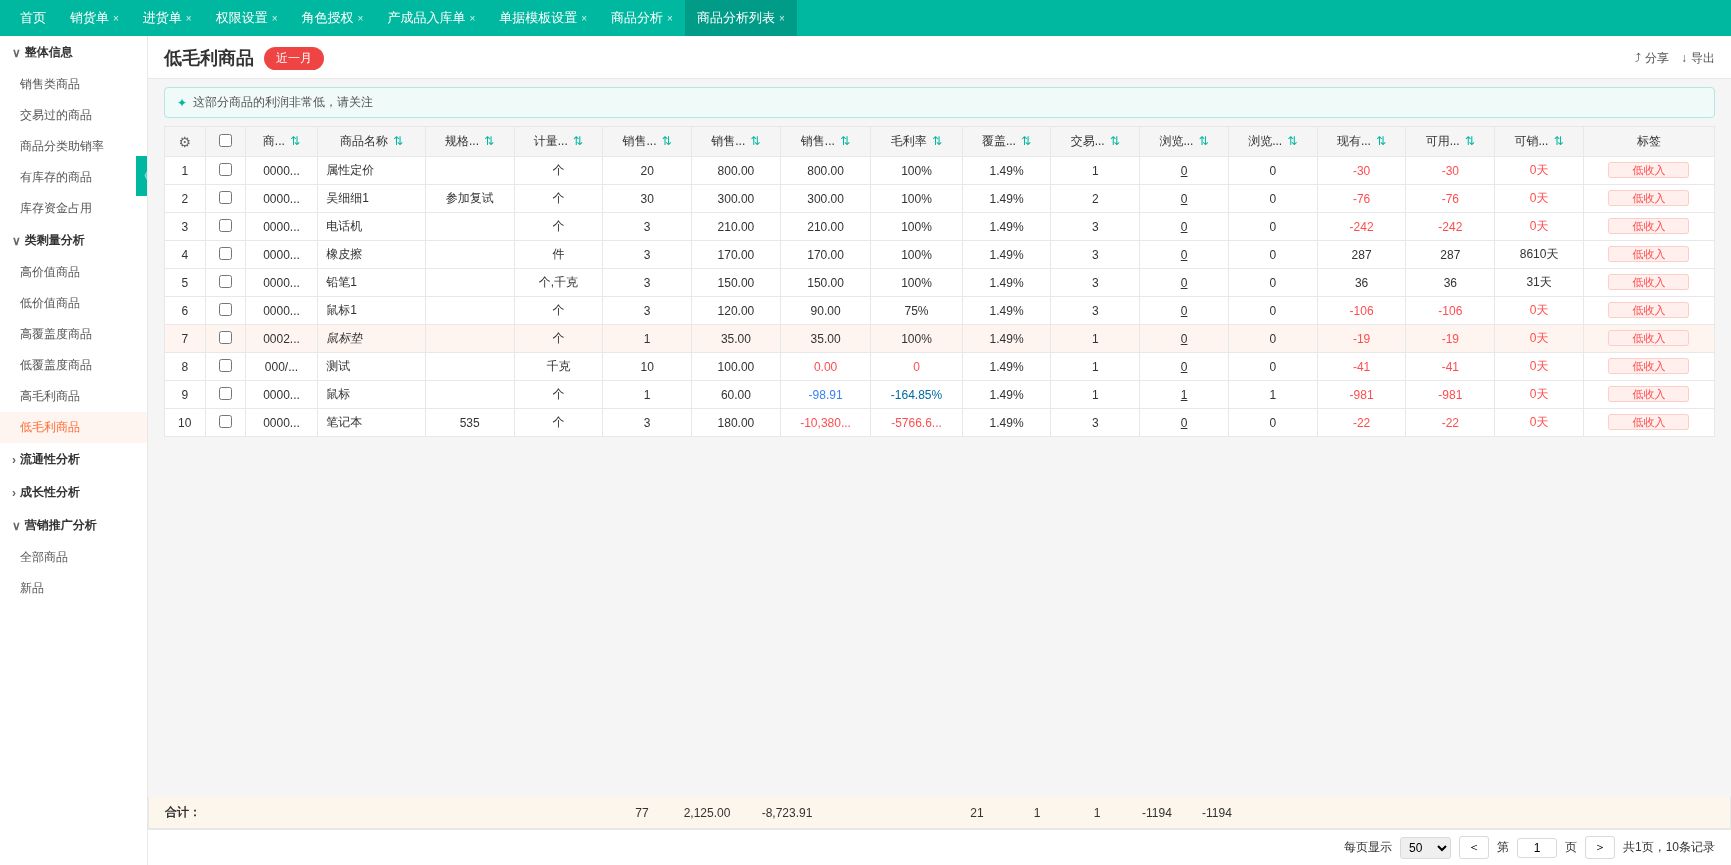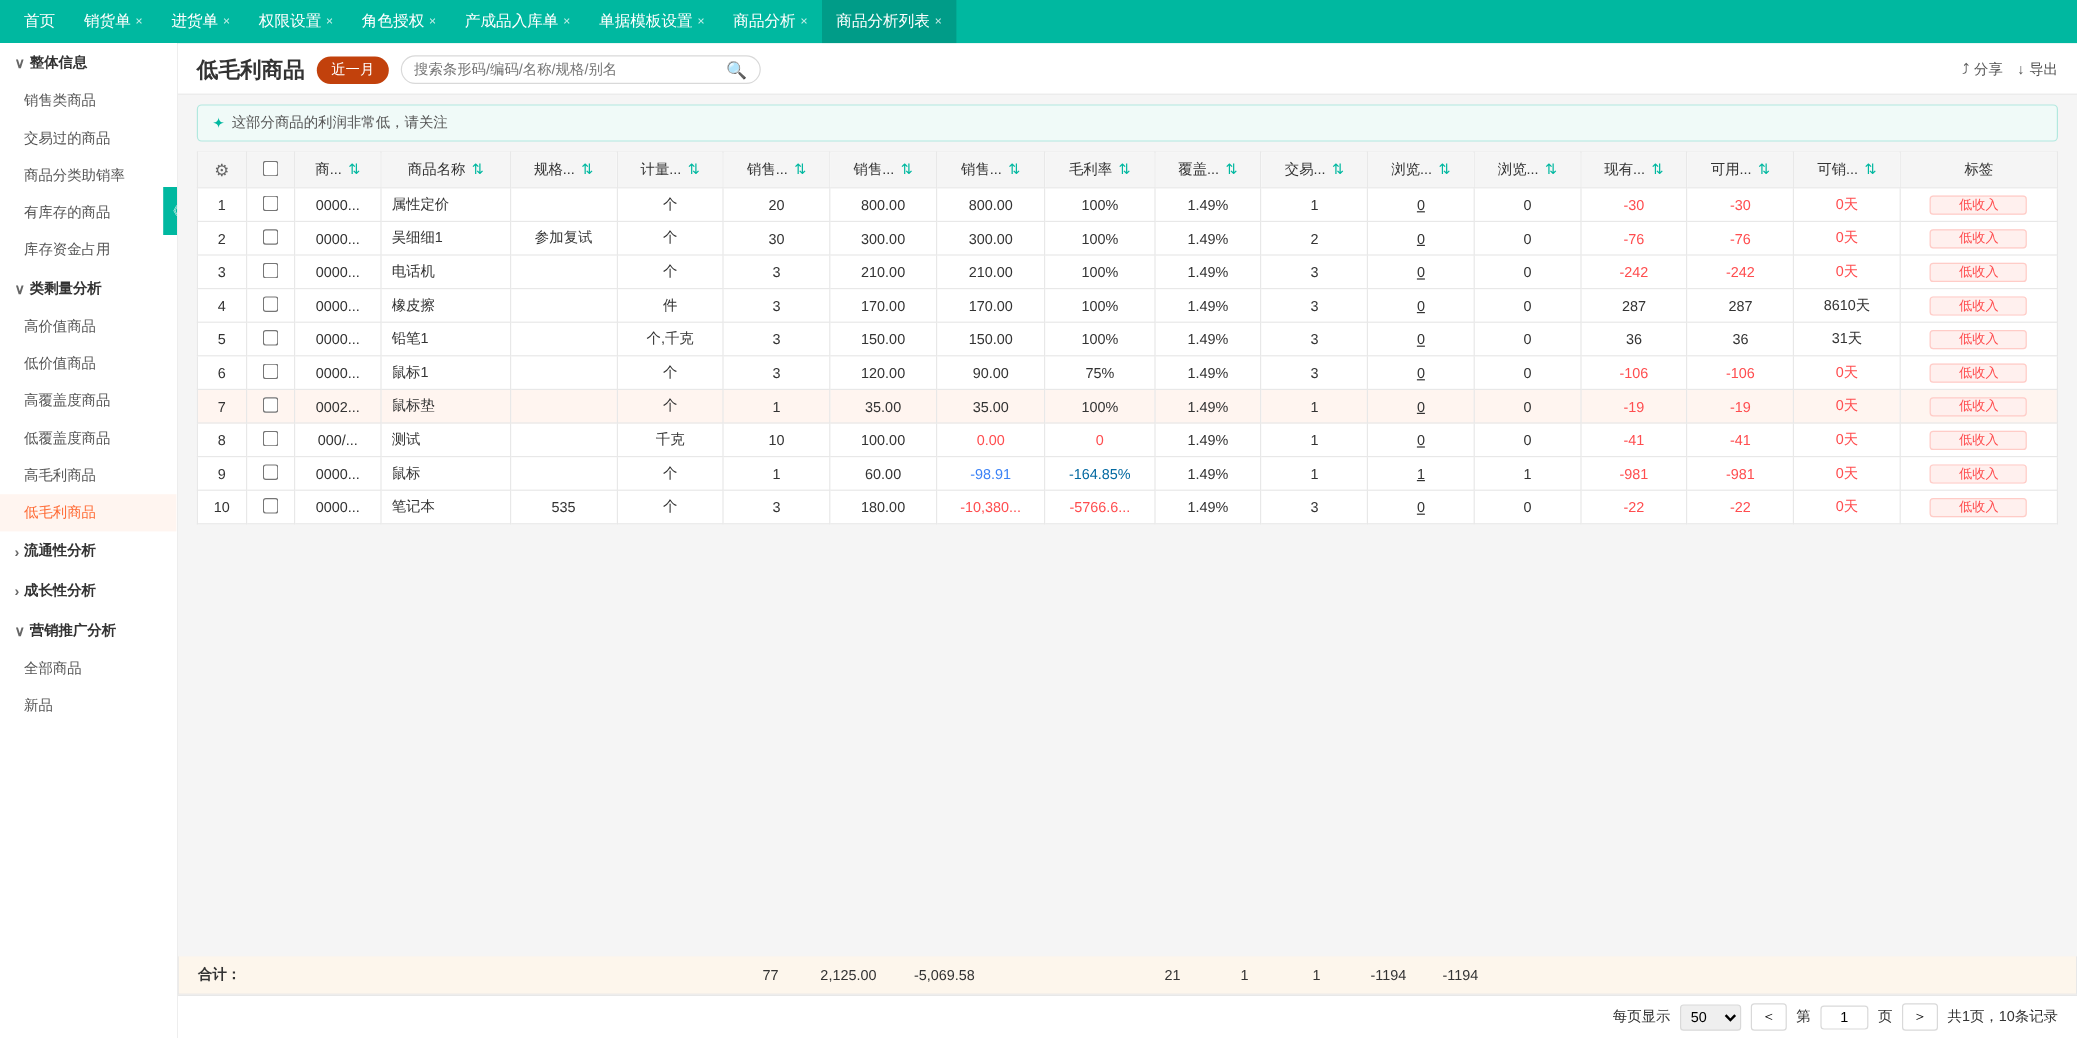--- a/index.html
+++ b/index.html
@@ -91,21 +91,21 @@
       background: #fff;
       border-bottom: 1px solid #e8e8e8;
     }
     .page-title {
       font-size: 18px;
       font-weight: bold;
       color: #333;
       margin-right: 10px;
     }
     .period-btn {
-      background: #c2410c;
+      background: #ef4444;
       color: #fff;
       border: none;
       border-radius: 12px;
       padding: 3px 12px;
       font-size: 12px;
       cursor: pointer;
       margin-right: 10px;
     }
     .search-box {
       display: flex;
@@ -335,24 +335,20 @@
     </div>
     <div class="sidebar-item">全部商品</div>
     <div class="sidebar-item">新品</div>
   </div>
 
   <div class="content">
 
     <div class="page-header">
       <span class="page-title">低毛利商品</span>
       <button class="period-btn">近一月</button>
-      <div class="search-box">
-        <input type="text" placeholder="搜索条形码/编码/名称/规格/别名" style="">
-        <span class="search-icon">🔍</span>
-      </div>
       <div class="header-actions">
         <div class="header-btn">
           <span>⤴</span>
           <span>分享</span>
         </div>
         <div class="header-btn">
           <span>↓</span>
           <span>导出</span>
         </div>
       </div>
@@ -505,21 +501,21 @@
       <td>0</td>
       <td style="color:#ff4d4f">-106</td>
       <td style="color:#ff4d4f">-106</td>
       <td style="color:#ff4d4f">0天</td>
       <td><span class="tag-low-income">低收入</span></td>
     </tr>
             <tr class="highlighted">
       <td>7</td>
       <td><input type="checkbox" style=""></td>
       <td>0002...</td>
-      <td style="text-align:left;">鼠标垫</td>
+      <td style="text-align:left;font-style:italic;">鼠标垫</td>
       <td></td>
       <td>个</td>
       <td>1</td>
       <td>35.00</td>
       <td style="">35.00</td>
       <td style="">100%</td>
       <td>1.49%</td>
       <td>1</td>
       <td style="text-decoration:underline;cursor:pointer;">0</td>
       <td>0</td>
@@ -594,21 +590,21 @@
 
     <div class="table-footer">
       <span class="total-label">合计：</span>
       <div style="display:flex; gap:0; align-items:center; flex:1;">
         <span style="min-width:160px; display:inline-block;"></span>
         <span style="min-width:80px; display:inline-block;"></span>
         <span style="min-width:80px; display:inline-block;"></span>
         <span style="min-width:80px; display:inline-block;"></span>
         <span style="min-width:50px; text-align:center;">77</span>
         <span style="min-width:80px; text-align:center;">2,125.00</span>
-        <span style="min-width:80px; text-align:center;">-5,069.58</span>
+        <span style="min-width:80px; text-align:center;">-8,723.91</span>
         <span style="min-width:60px;"></span>
         <span style="min-width:60px;"></span>
         <span style="min-width:60px; text-align:center;">21</span>
         <span style="min-width:60px; text-align:center;">1</span>
         <span style="min-width:60px; text-align:center;">1</span>
         <span style="min-width:60px; text-align:center;">-1194</span>
         <span style="min-width:60px; text-align:center;">-1194</span>
       </div>
     </div>
 

